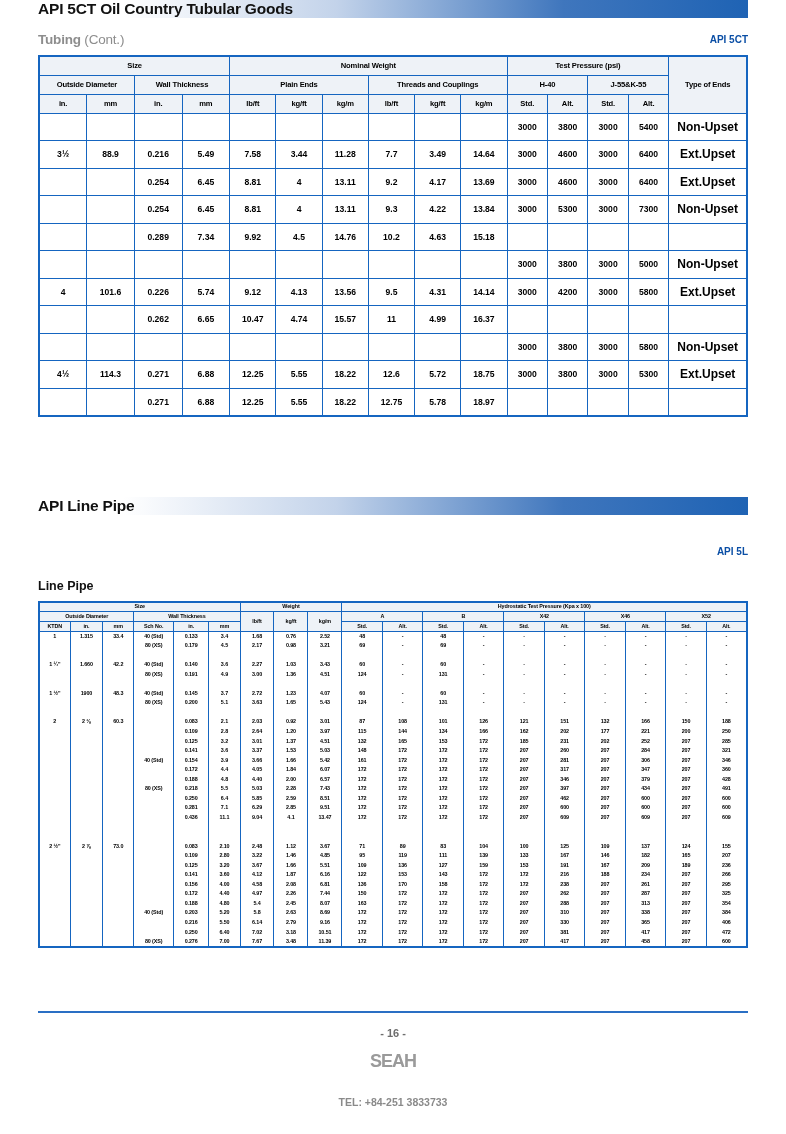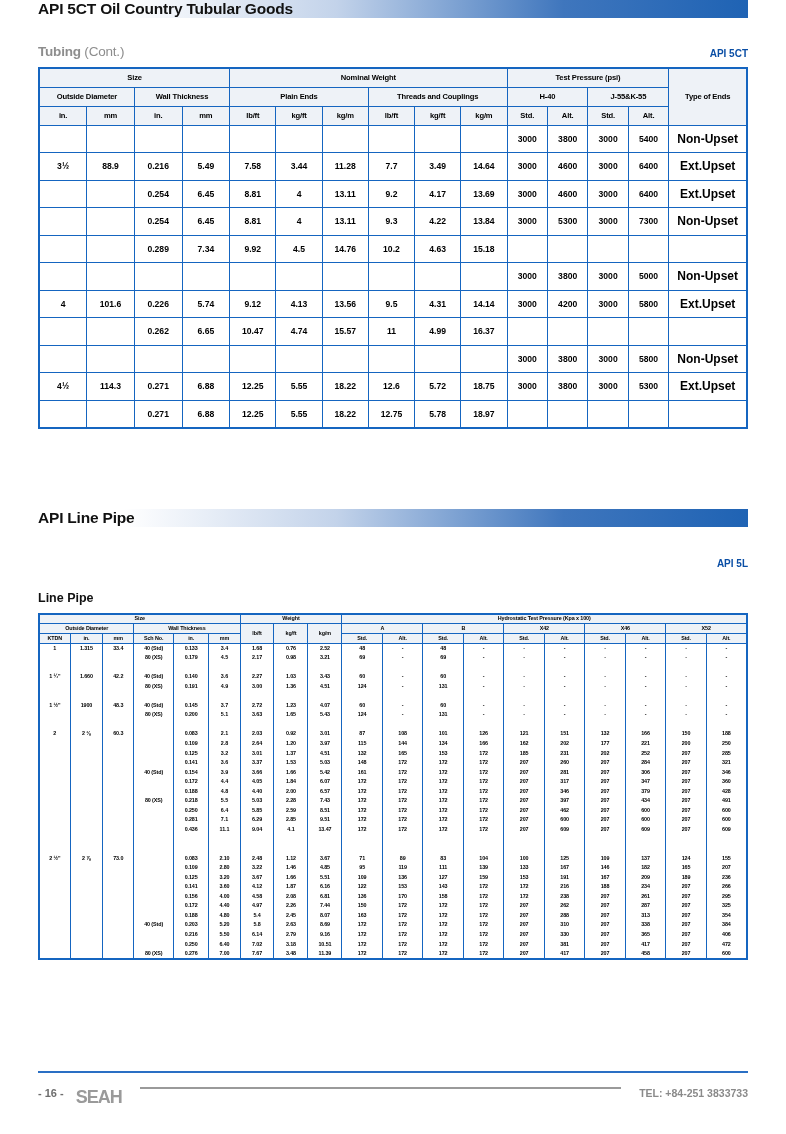--- a/index.html
+++ b/index.html
@@ -24,22 +24,22 @@
   .banner-title {
     font-size: 15.5px;
     font-weight: bold;
     color: #111;
     letter-spacing: -0.2px;
     white-space: nowrap;
   }
   .subtitle-row {
     display: flex;
     justify-content: space-between;
-    align-items: flex-end;
-    margin-top: 26px;
+    align-items: center;
+    margin-top: 14px;
   }
   .subtitle {
     font-size: 13.5px;
     font-weight: bold;
     color: #8d8d8d;
     letter-spacing: -0.2px;
   }
   .subtitle .cont { font-weight: normal; }
   .std-label {
     font-size: 10px;
@@ -102,21 +102,23 @@
     left: 38px;
     right: 38px;
     bottom: 26px;
   }
   .footer-rule {
     border-top: 2px solid #2a6fc4;
     margin-bottom: 14px;
   }
   .footer-inner {
     display: flex;
+    align-items: center;
     gap: 12px;
+    flex-direction: column;
   }
   .page-no {
     font-size: 11px;
     font-weight: bold;
     color: #6d6d6d;
     white-space: nowrap;
   }
   .logo {
     font-size: 18px;
     font-weight: bold;

